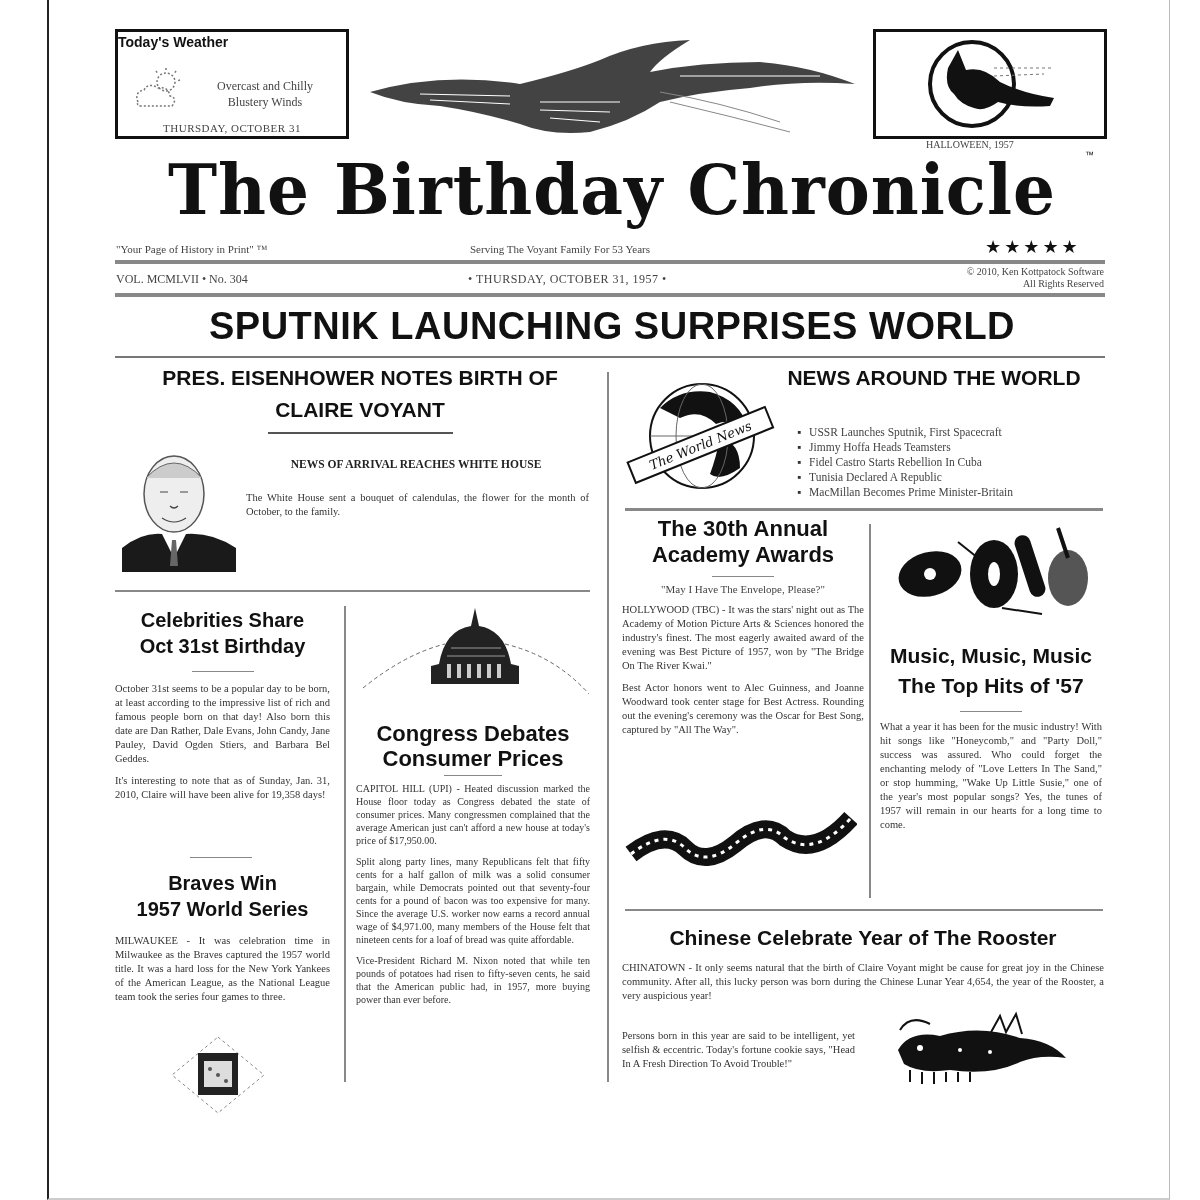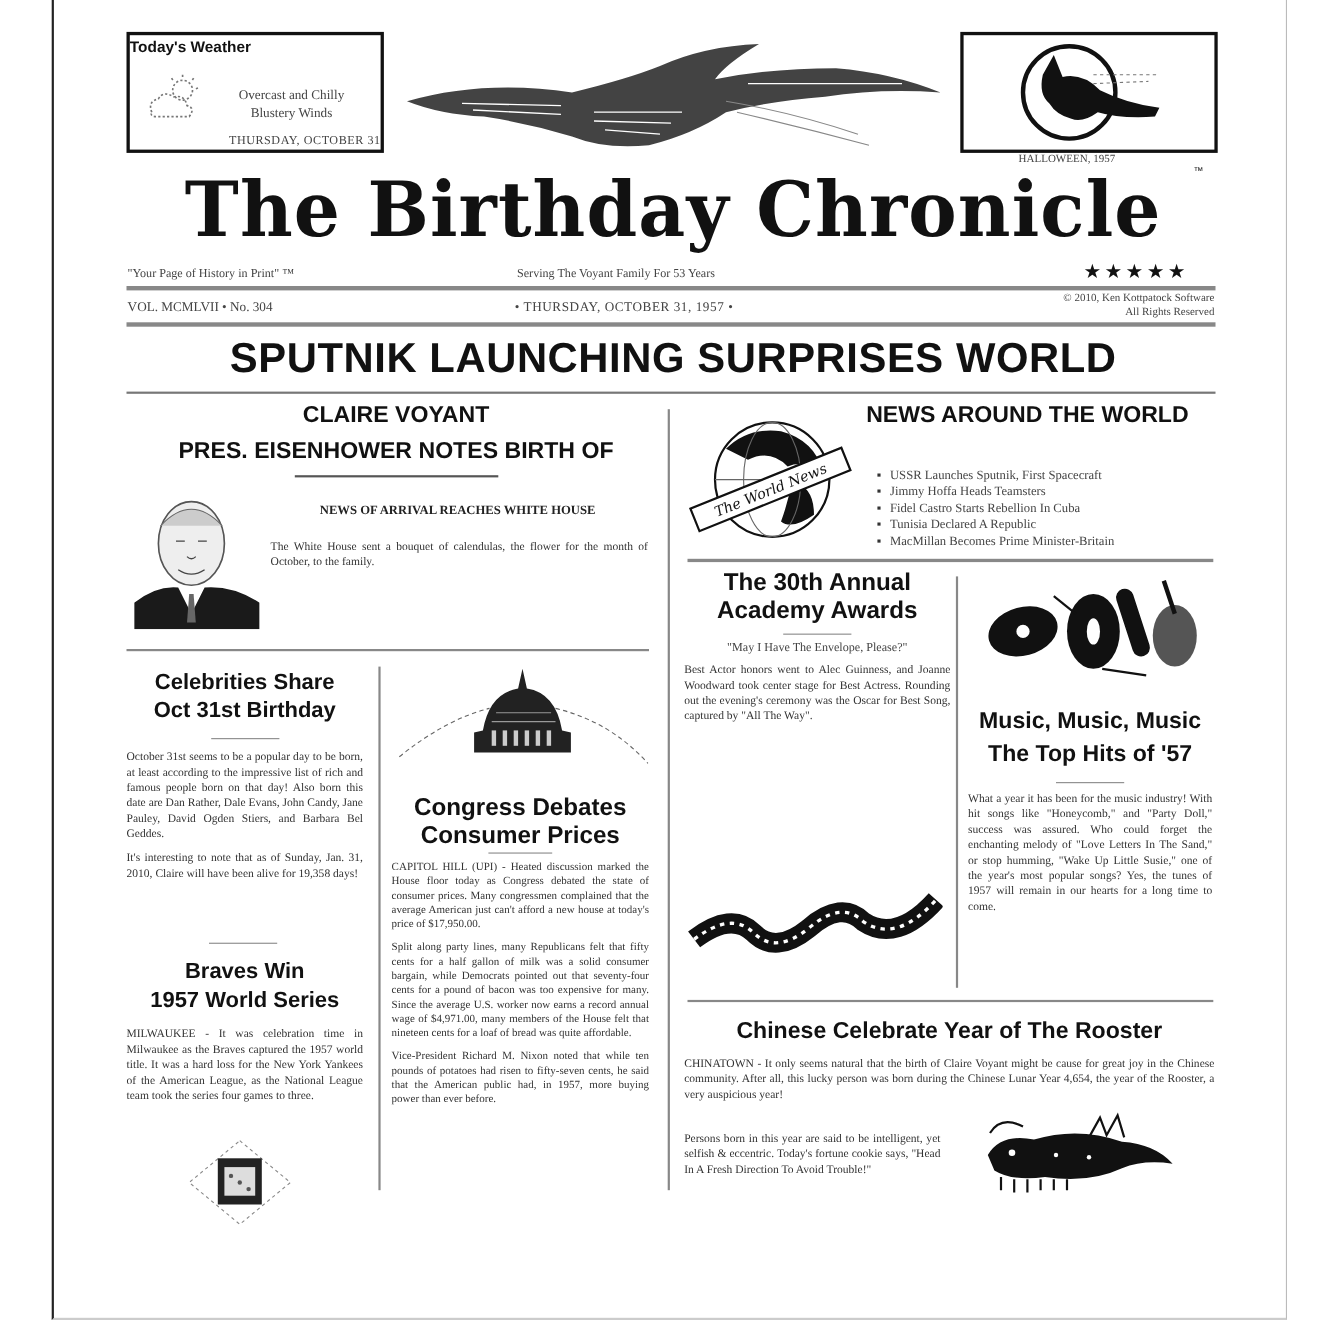--- a/index.html
+++ b/index.html
@@ -8,21 +8,21 @@
   .abs { position:absolute; }
   .sans { font-family:"Liberation Sans", sans-serif; font-weight:bold; }
   .body-text { font-family:"Liberation Serif", serif; font-size:10.5px; line-height:14px; text-align:justify; color:#333; }
   .body-text p { margin:0 0 8px 0; }
   .rule { position:absolute; background:#777; }
   .hr-short { height:2px; background:#555; margin:0 auto; }
   
   .weather { left:115px; top:29px; width:228px; height:104px; border:3px solid #111; }
   .weather .title { position:absolute; left:0; right:0; top:2px; font-size:14px; }
   .weather .cond { position:absolute; left:72px; width:150px; text-align:center; font-size:12px; color:#444; line-height:16px; }
-  .weather .date { position:absolute; left:0; right:0; bottom:2px; text-align:right; font-size:11px; color:#444; letter-spacing:0.5px; }
+  .weather .date { position:absolute; left:0; right:0; bottom:2px; text-align:center; font-size:11px; color:#444; letter-spacing:0.5px; }
   .halloween { left:873px; top:29px; width:228px; height:104px; border:3px solid #111; }
   .masthead { left:112px; top:150px; width:1000px; text-align:center; font-family:"DejaVu Serif", serif; font-weight:bold; font-size:66px; letter-spacing:1px; line-height:80px; color:#111; transform:scaleY(1.05); }
   .small-serif { font-family:"Liberation Serif", serif; font-size:11px; color:#444; }
   .headline { left:112px; top:305px; width:1000px; text-align:center; font-size:38px; letter-spacing:0.5px; }
   .h2 { text-align:center; font-size:21px; line-height:32px; }
   .h3 { text-align:center; font-size:20px; line-height:26px; }
   ul.news { list-style:none; margin:0; padding:0; font-size:11.5px; line-height:15px; color:#444; }
   ul.news li:before { content:"\25AA"; margin-right:8px; color:#333; }
 </style>
 </head>
@@ -97,22 +97,22 @@
 <div class="rule" style="left:115px;top:356px;width:990px;height:2px;background:#777"></div>
 
 <div class="rule" style="left:607px;top:372px;width:2px;height:710px;background:#888"></div>
 <div class="rule" style="left:344px;top:606px;width:2px;height:476px;background:#888"></div>
 <div class="rule" style="left:869px;top:524px;width:2px;height:374px;background:#888"></div>
 <div class="rule" style="left:115px;top:590px;width:475px;height:2px;background:#888"></div>
 <div class="rule" style="left:625px;top:508px;width:478px;height:3px;background:#888"></div>
 <div class="rule" style="left:625px;top:909px;width:478px;height:2px;background:#888"></div>
 
 <div class="abs" style="left:115px;top:362px;width:490px">
+  <div class="h2 sans">PRES. EISENHOWER NOTES BIRTH OF</div>
   <div class="h2 sans">CLAIRE VOYANT</div>
-  <div class="h2 sans">PRES. EISENHOWER NOTES BIRTH OF</div>
   <div class="hr-short" style="width:185px;margin-top:6px"></div>
 </div>
 <svg class="abs" style="left:122px;top:448px" width="114" height="124">
   <ellipse cx="52" cy="46" rx="30" ry="38" fill="#eee" stroke="#555" stroke-width="1.5"></ellipse>
   <path d="M24 30 Q52 0 80 30" fill="#ccc" stroke="#666"></path>
   <g stroke="#444" stroke-width="1.2" fill="none">
       <path d="M38 44 h8 M58 44 h8 M48 58 q4 4 8 0 M40 70 q12 8 24 0"></path>
     </g>
   <path d="M0 124 L0 100 Q20 84 40 86 L52 110 L64 86 Q90 84 114 100 L114 124Z" fill="#1a1a1a"></path>
   <path d="M44 88 L52 110 L60 88Z" fill="#fff"></path>
@@ -203,20 +203,21 @@
     <p>Vice-President Richard M. Nixon noted that while ten pounds of potatoes had risen to fifty-seven cents, he said that the American public had, in 1957, more buying power than ever before.</p>
   </div>
 </div>
 
 <div class="abs" style="left:622px;top:516px;width:242px">
   <div class="h3 sans" style="font-size:22px;line-height:26px">The 30th Annual</div>
   <div class="h3 sans" style="font-size:22px;line-height:26px">Academy Awards</div>
   <div class="hr-short" style="width:62px;margin-top:8px;height:1px;background:#888"></div>
   <div style="text-align:center;font-size:11px;color:#444;margin-top:6px">"May I Have The Envelope, Please?"</div>
   <div class="body-text" style="margin-top:8px;font-size:10.5px;line-height:14px">
+    <p>HOLLYWOOD (TBC) - It was the stars' night out as The Academy of Motion Picture Arts &amp; Sciences honored the industry's finest. The most eagerly awaited award of the evening was Best Picture of 1957, won by "The Bridge On The River Kwai."</p>
     <p>Best Actor honors went to Alec Guinness, and Joanne Woodward took center stage for Best Actress. Rounding out the evening's ceremony was the Oscar for Best Song, captured by "All The Way".</p>
   </div>
 </div>
 <svg class="abs" style="left:625px;top:798px" width="232" height="76">
   <path d="M6 56 Q40 30 60 50 Q80 70 110 46 Q140 20 160 40 Q190 60 226 20" fill="none" stroke="#111" stroke-width="18"></path>
   <path d="M6 56 Q40 30 60 50 Q80 70 110 46 Q140 20 160 40 Q190 60 226 20" fill="none" stroke="#fff" stroke-width="3" stroke-dasharray="4 5"></path>
 </svg>
 
 <svg class="abs" style="left:882px;top:518px" width="216" height="98">
   <ellipse cx="48" cy="56" rx="32" ry="22" fill="#111" transform="rotate(-15 48 56)"></ellipse>

